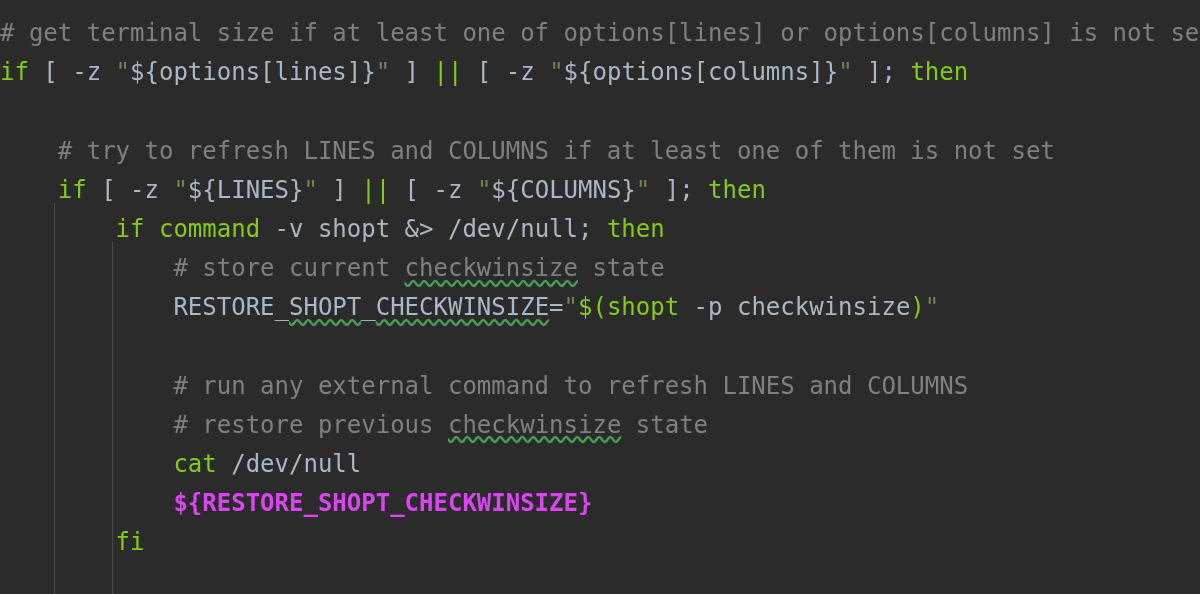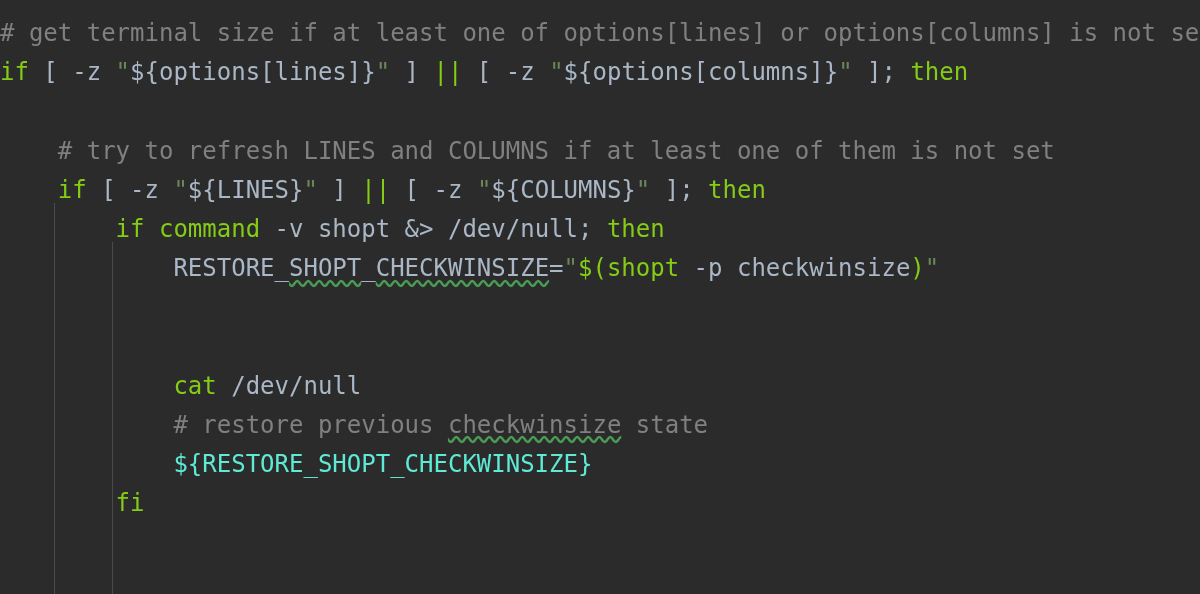--- a/index.html
+++ b/index.html
@@ -45,21 +45,21 @@
     letter-spacing: 0px;
     white-space: pre;
     color: #a9b7c6;
   }
 
   
   .tk-comment  { color: #808080; }
   .tk-keyword  { color: #84cc16; }
   .tk-plain    { color: #a9b7c6; }
   .tk-string   { color: #6a8759; }
-  .tk-var      { color: #5eead4; }
+  .tk-var      { color: #d946ef; font-weight: bold; }
 
   
   .squiggle {
     text-decoration: underline wavy #499c54;
     text-decoration-skip-ink: none;
     text-underline-offset: 3px;
   }
 </style>
 </head>
 <body>
@@ -69,22 +69,23 @@
   <div class="indent-guide" id="guide-1"></div>
   <div class="indent-guide" id="guide-2"></div>
 
   <div class="code-lines" id="code-lines">
       <div class="code-line"><span class="tk-comment"># get terminal size if at least one of options[lines] or options[columns] is not set</span></div>
       <div class="code-line"><span class="tk-keyword">if</span><span class="tk-plain"> [ -z </span><span class="tk-string">"</span><span class="tk-plain">${options[lines]}</span><span class="tk-string">"</span><span class="tk-plain"> ] </span><span class="tk-keyword">||</span><span class="tk-plain"> [ -z </span><span class="tk-string">"</span><span class="tk-plain">${options[columns]}</span><span class="tk-string">"</span><span class="tk-plain"> ]; </span><span class="tk-keyword">then</span></div>
       <div class="code-line">&nbsp;</div>
       <div class="code-line"><span>    </span><span class="tk-comment"># try to refresh LINES and COLUMNS if at least one of them is not set</span></div>
       <div class="code-line"><span>    </span><span class="tk-keyword">if</span><span class="tk-plain"> [ -z </span><span class="tk-string">"</span><span class="tk-plain">${LINES}</span><span class="tk-string">"</span><span class="tk-plain"> ] </span><span class="tk-keyword">||</span><span class="tk-plain"> [ -z </span><span class="tk-string">"</span><span class="tk-plain">${COLUMNS}</span><span class="tk-string">"</span><span class="tk-plain"> ]; </span><span class="tk-keyword">then</span></div>
       <div class="code-line"><span>        </span><span class="tk-keyword">if</span><span class="tk-plain"> </span><span class="tk-keyword">command</span><span class="tk-plain"> -v shopt &amp;&gt; /dev/null; </span><span class="tk-keyword">then</span></div>
+      <div class="code-line"><span>            </span><span class="tk-comment"># store current </span><span class="tk-comment squiggle">checkwinsize</span><span class="tk-comment"> state</span></div>
       <div class="code-line"><span>            </span><span class="tk-plain">RESTORE_</span><span class="tk-plain squiggle">SHOPT</span><span class="tk-plain">_</span><span class="tk-plain squiggle">CHECKWINSIZE</span><span class="tk-plain">=</span><span class="tk-string">"</span><span class="tk-keyword">$(</span><span class="tk-keyword">shopt</span><span class="tk-plain"> -p checkwinsize</span><span class="tk-keyword">)</span><span class="tk-string">"</span></div>
       <div class="code-line"><span>            </span></div>
-      <div class="code-line"><span>            </span></div>
+      <div class="code-line"><span>            </span><span class="tk-comment"># run any external command to refresh LINES and COLUMNS</span></div>
+      <div class="code-line"><span>            </span><span class="tk-comment"># restore previous </span><span class="tk-comment squiggle">checkwinsize</span><span class="tk-comment"> state</span></div>
       <div class="code-line"><span>            </span><span class="tk-keyword">cat</span><span class="tk-plain"> /dev/null</span></div>
-      <div class="code-line"><span>            </span><span class="tk-comment"># restore previous </span><span class="tk-comment squiggle">checkwinsize</span><span class="tk-comment"> state</span></div>
       <div class="code-line"><span>            </span><span class="tk-var">${RESTORE_SHOPT_CHECKWINSIZE}</span></div>
       <div class="code-line"><span>        </span><span class="tk-keyword">fi</span></div>
     </div>
 
 </div>
 
 </body></html>

